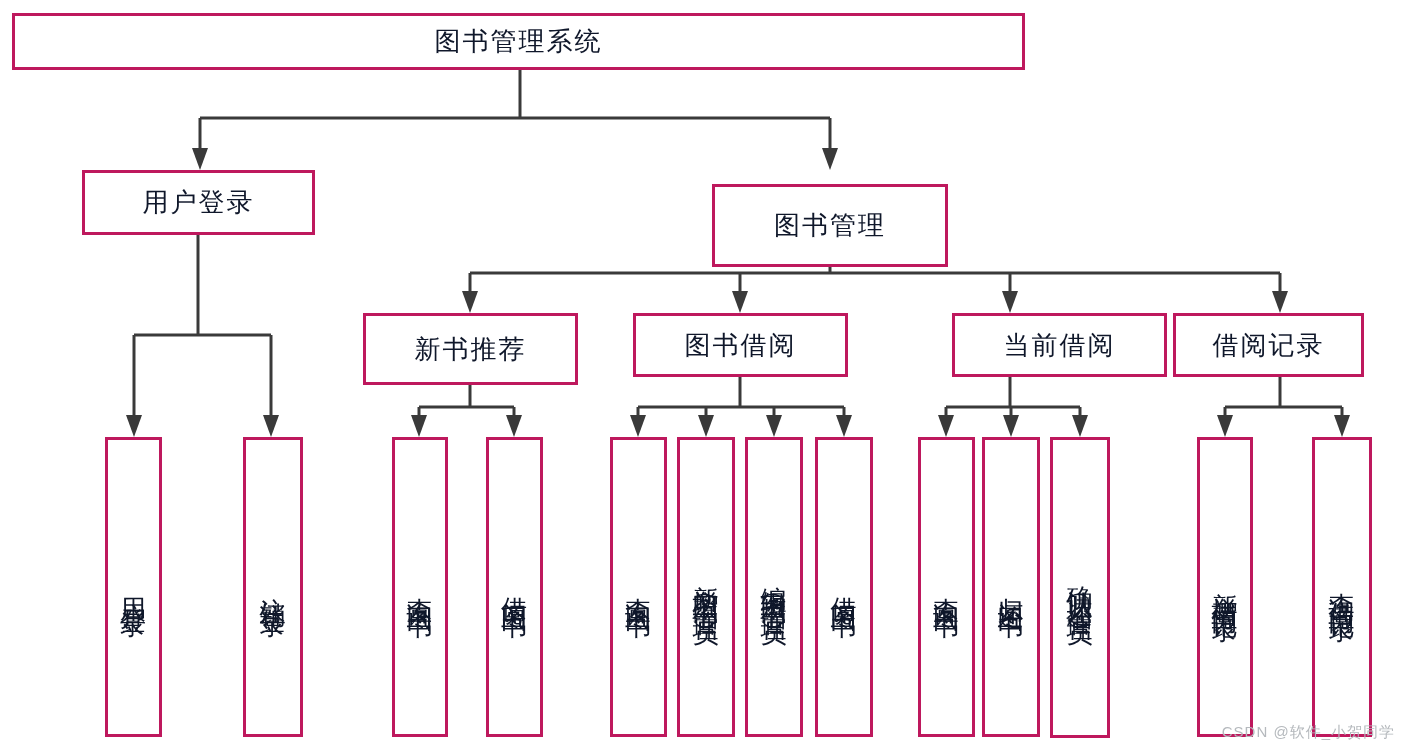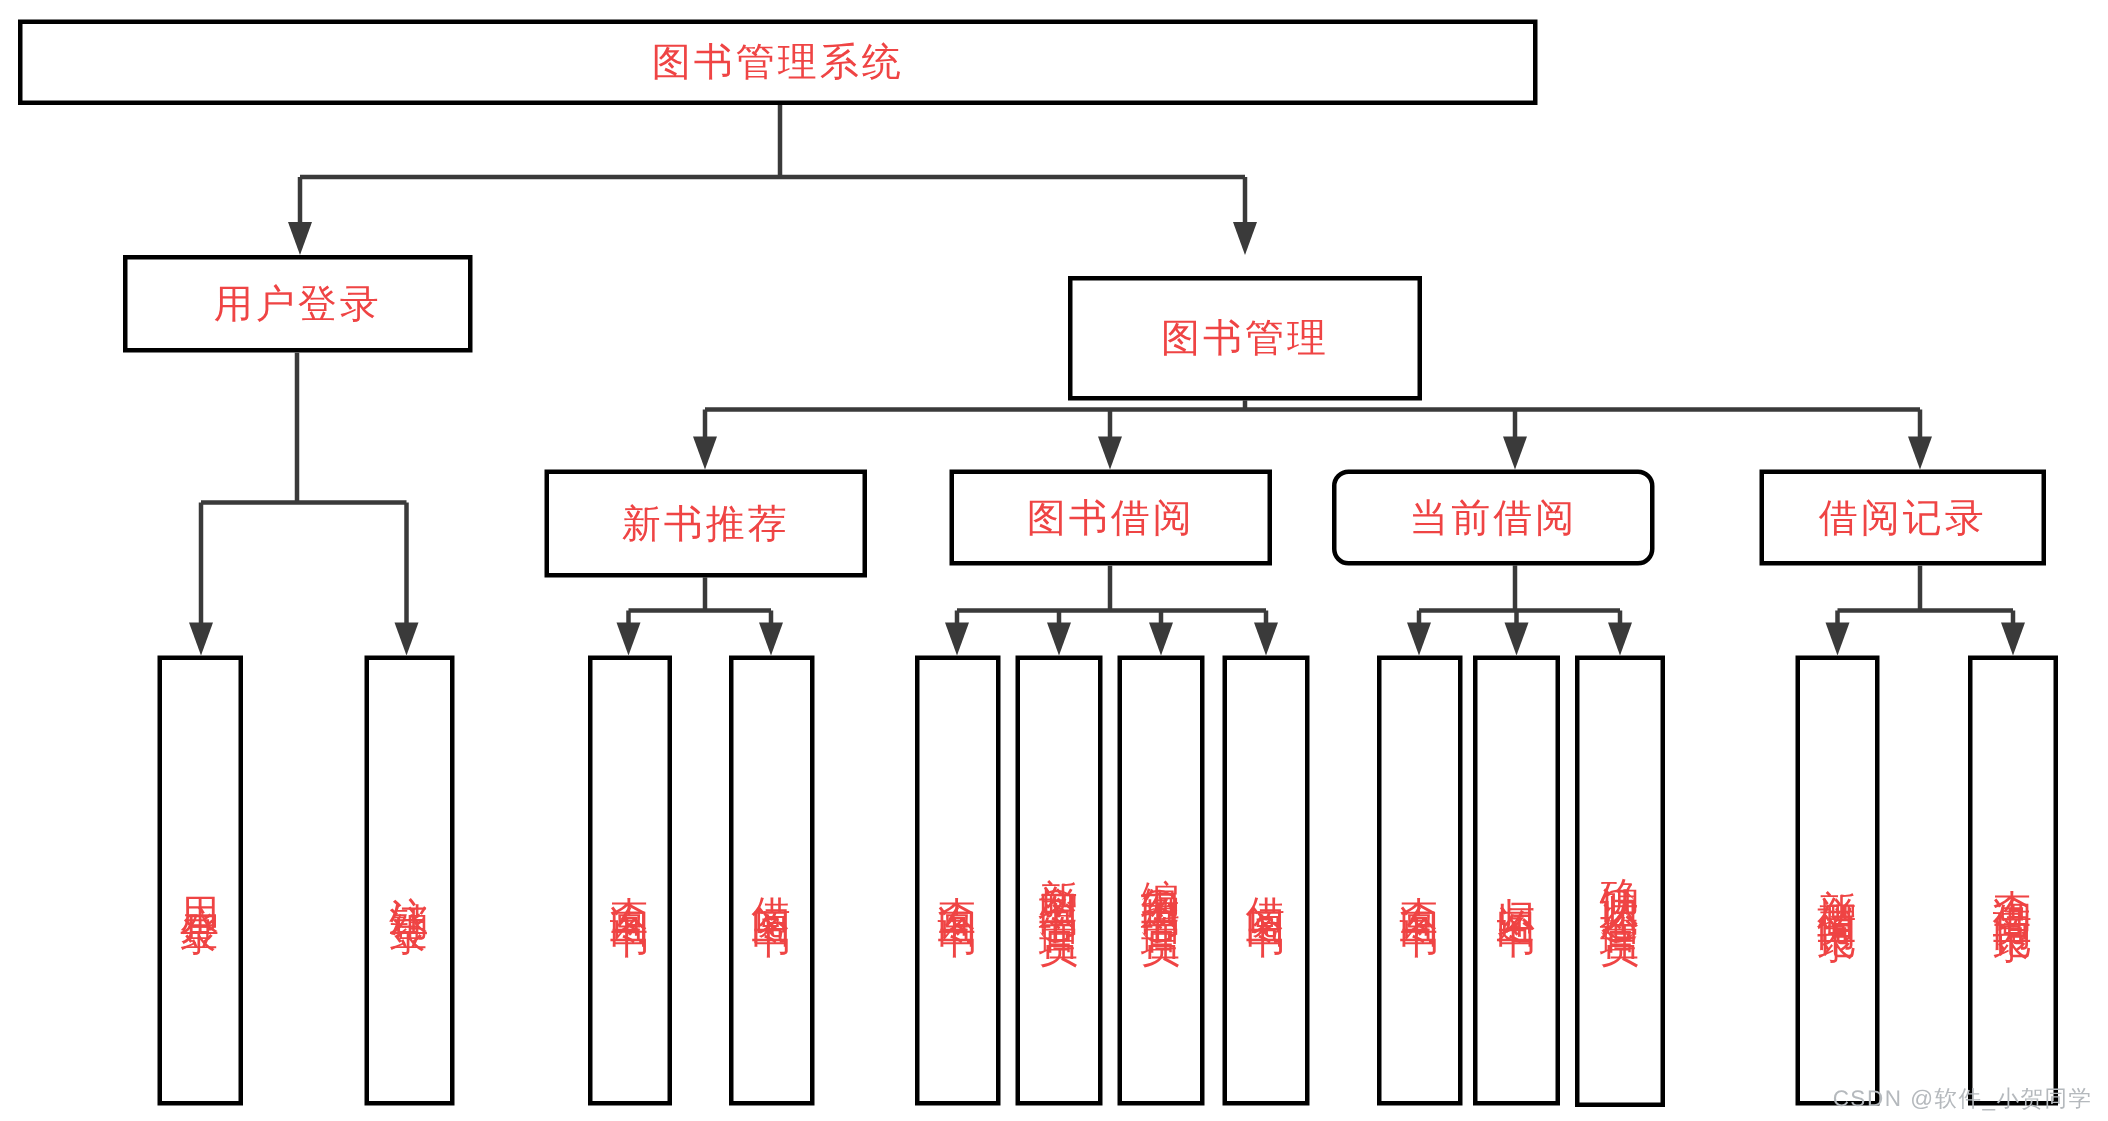--- a/index.html
+++ b/index.html
@@ -18,23 +18,23 @@
   #connectors {
     position: absolute;
     left: 0;
     top: 0;
     width: 1405px;
     height: 747px;
   }
   .node {
     position: absolute;
     box-sizing: border-box;
-    border: 3px solid #000000;
+    border: 3px solid #be185d;
     background: #ffffff;
-    color: #ef4444;
+    color: #0f172a;
     display: flex;
     align-items: center;
     justify-content: center;
     font-size: 26px;
   }
   .node.h {
     letter-spacing: 2px;
   }
   .node.v {
     writing-mode: vertical-lr;
@@ -123,21 +123,21 @@
       </div>
       <div class="node h" style="left: 712px; top: 184px; width: 236px; height: 83px;">
         <span>图书管理</span>
       </div>
       <div class="node h" style="left: 363px; top: 313px; width: 215px; height: 72px;">
         <span>新书推荐</span>
       </div>
       <div class="node h" style="left: 633px; top: 313px; width: 215px; height: 64px;">
         <span>图书借阅</span>
       </div>
-      <div class="node h" style="left: 888px; top: 313px; width: 215px; height: 64px; border-radius: 11px;">
+      <div class="node h" style="left: 952px; top: 313px; width: 215px; height: 64px;">
         <span>当前借阅</span>
       </div>
       <div class="node h" style="left: 1173px; top: 313px; width: 191px; height: 64px;">
         <span>借阅记录</span>
       </div>
       <div class="node v" style="left: 105px; top: 437px; width: 57px; height: 300px;">
         <span>用户登录</span>
       </div>
       <div class="node v" style="left: 243px; top: 437px; width: 60px; height: 300px;">
         <span>注销登录</span>

